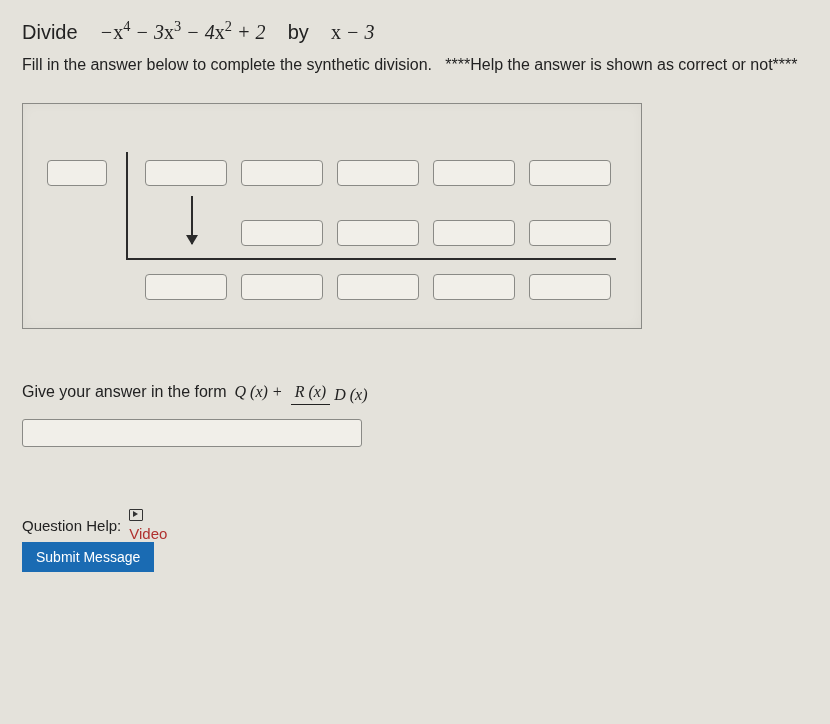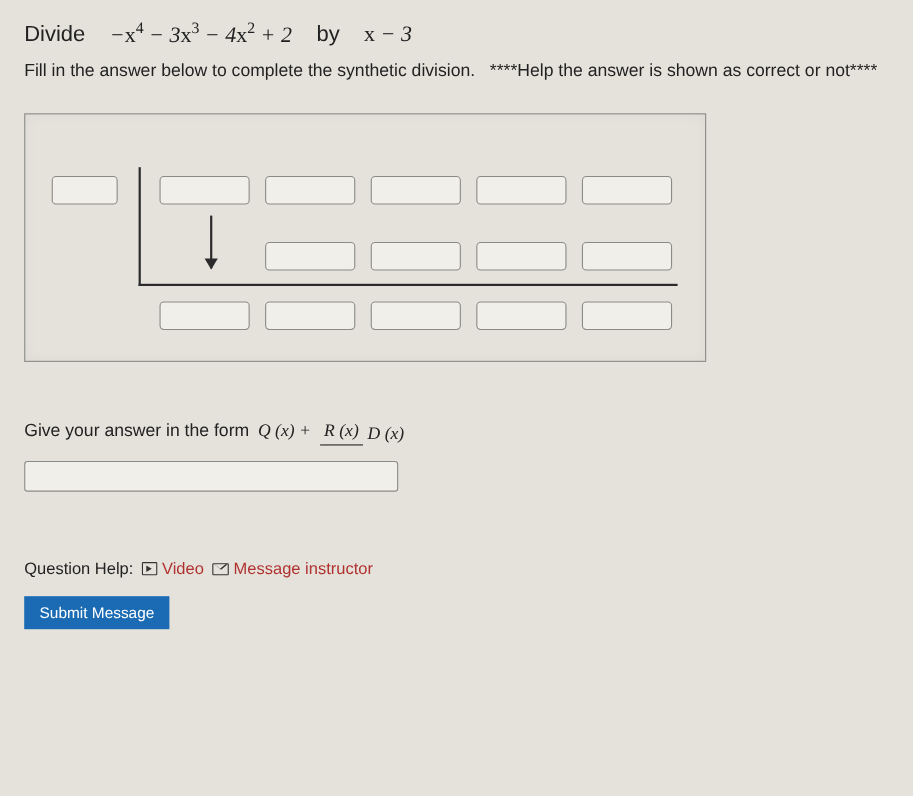--- a/index.html
+++ b/index.html
@@ -127,32 +127,31 @@
     background: #f1efe9;
     border-radius: 3px;
     padding: 0 6px;
     font-size: 14px;
     margin-bottom: 62px;
     display: block;
   }
 
   .help-line {
     font-size: 15px;
-    margin-bottom: 16px;
     display: flex;
     align-items: center;
     gap: 8px;
   }
   .help-link {
     color: #b0312f;
     text-decoration: none;
     display: inline-flex;
-    align-items: center;
     gap: 4px;
     cursor: pointer;
+    flex-direction: column;
   }
   .icon-box {
     display: inline-block;
     width: 14px; height: 12px;
     border: 1.3px solid #333;
     border-radius: 1px;
     position: relative;
   }
   .icon-box.play::after {
     content: "";
@@ -255,22 +254,18 @@
 </div>
 
 <input class="answer-input" value="" style="">
 
 <div class="help-line">
   <span>Question Help:</span>
   <a class="help-link">
     <span class="icon-box play"></span>
     <span>Video</span>
   </a>
-  <a class="help-link">
-    <span class="icon-env"></span>
-    <span>Message instructor</span>
-  </a>
 </div>
 
 <button class="submit-btn">Submit Message</button>
 
 
 
 
 </body></html>

